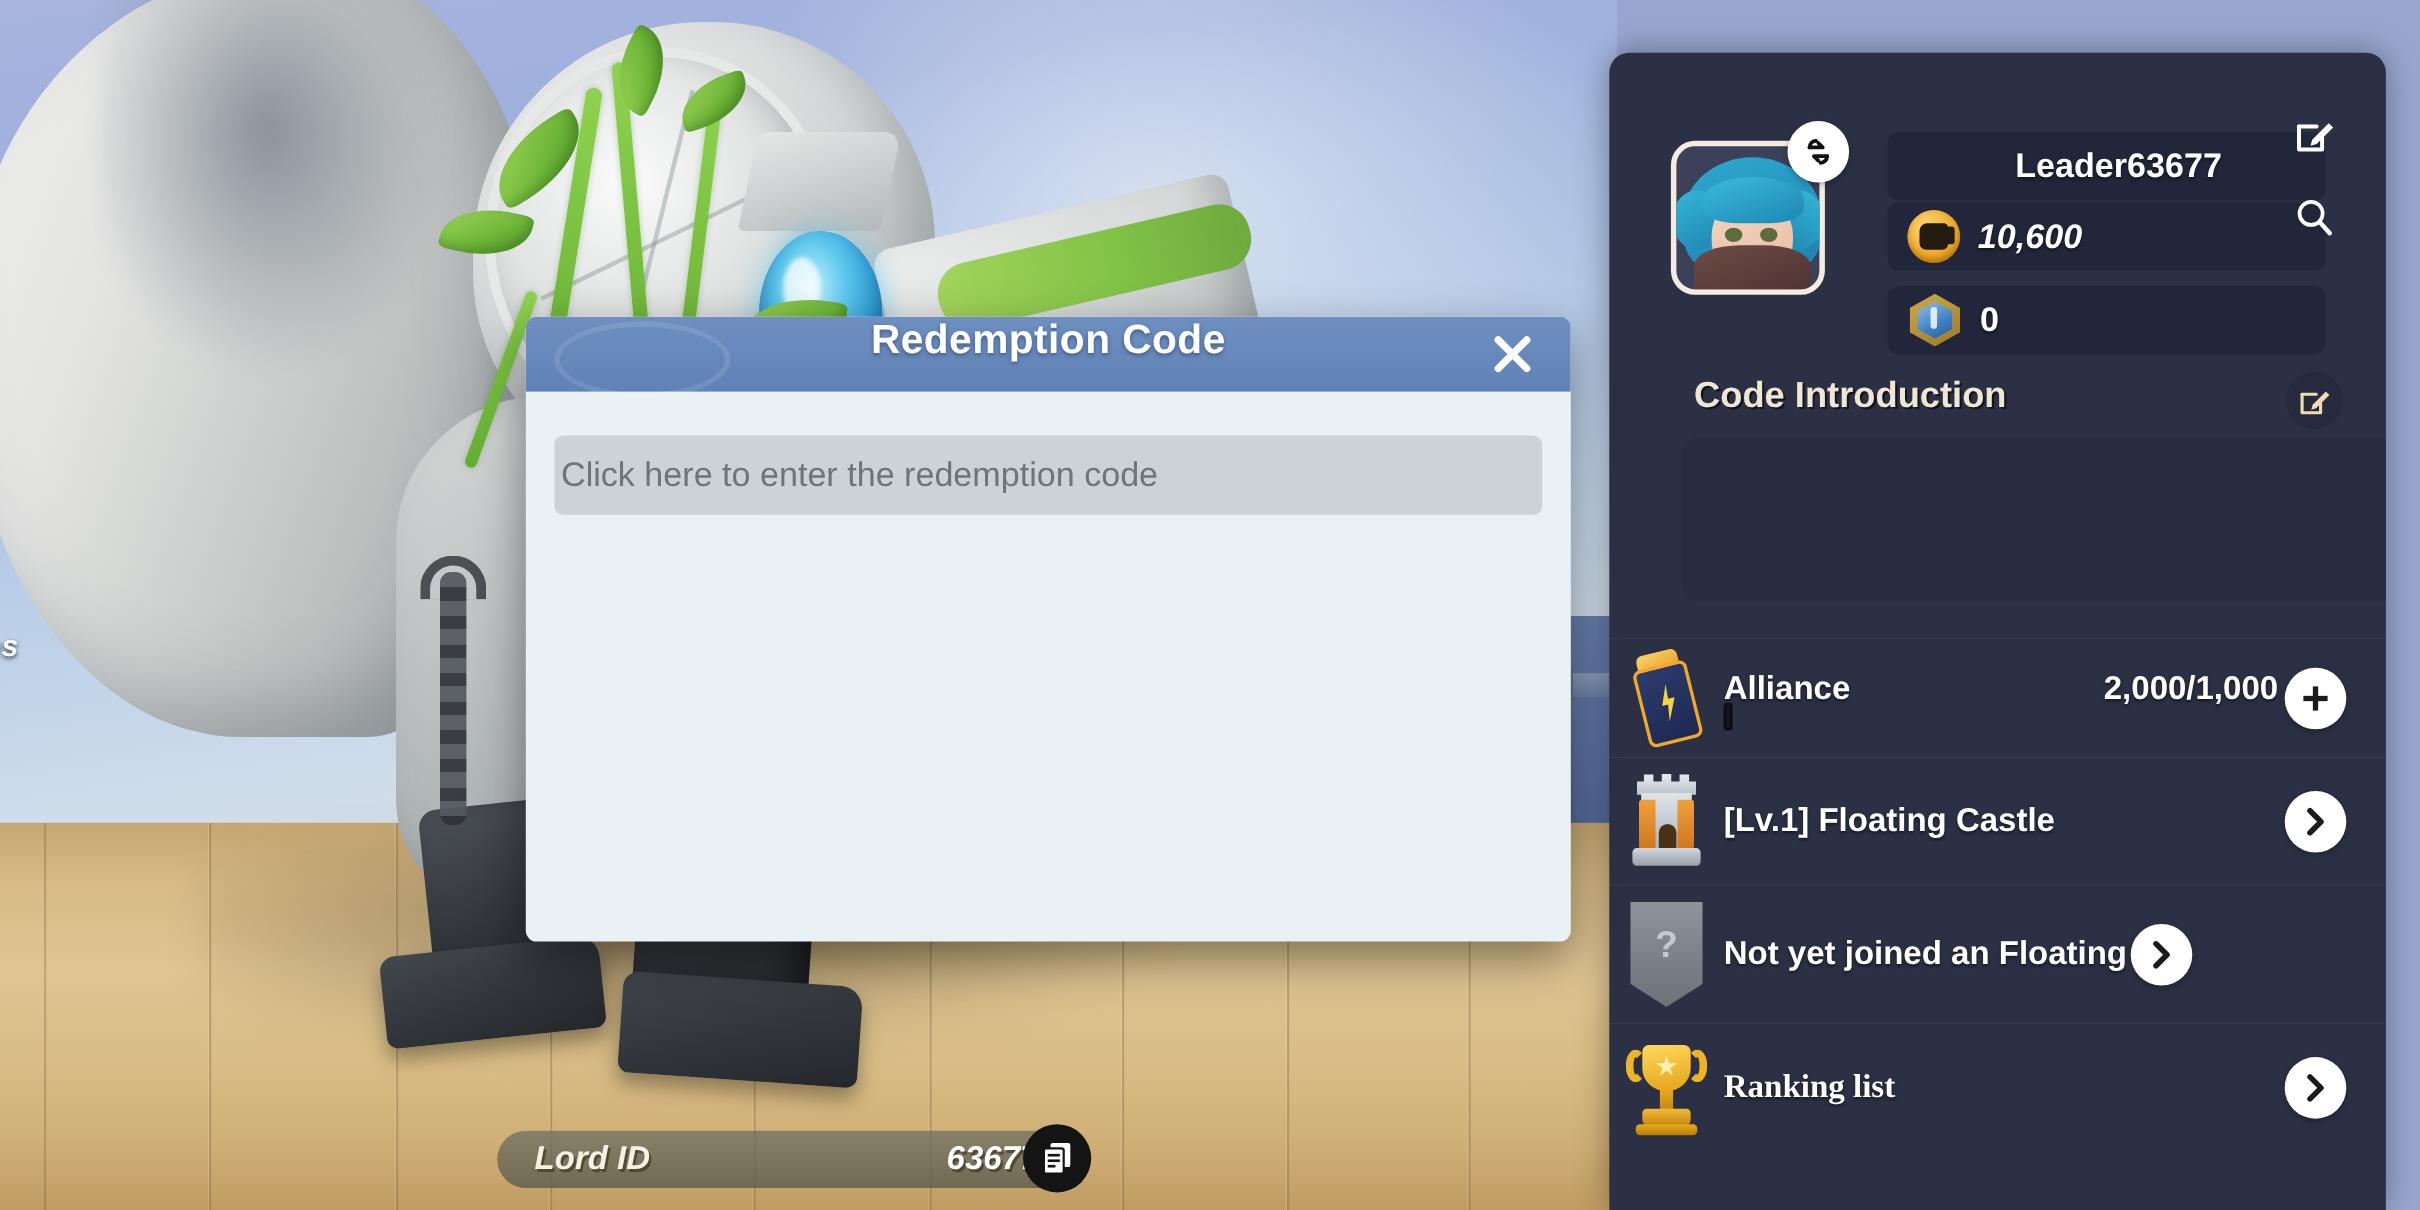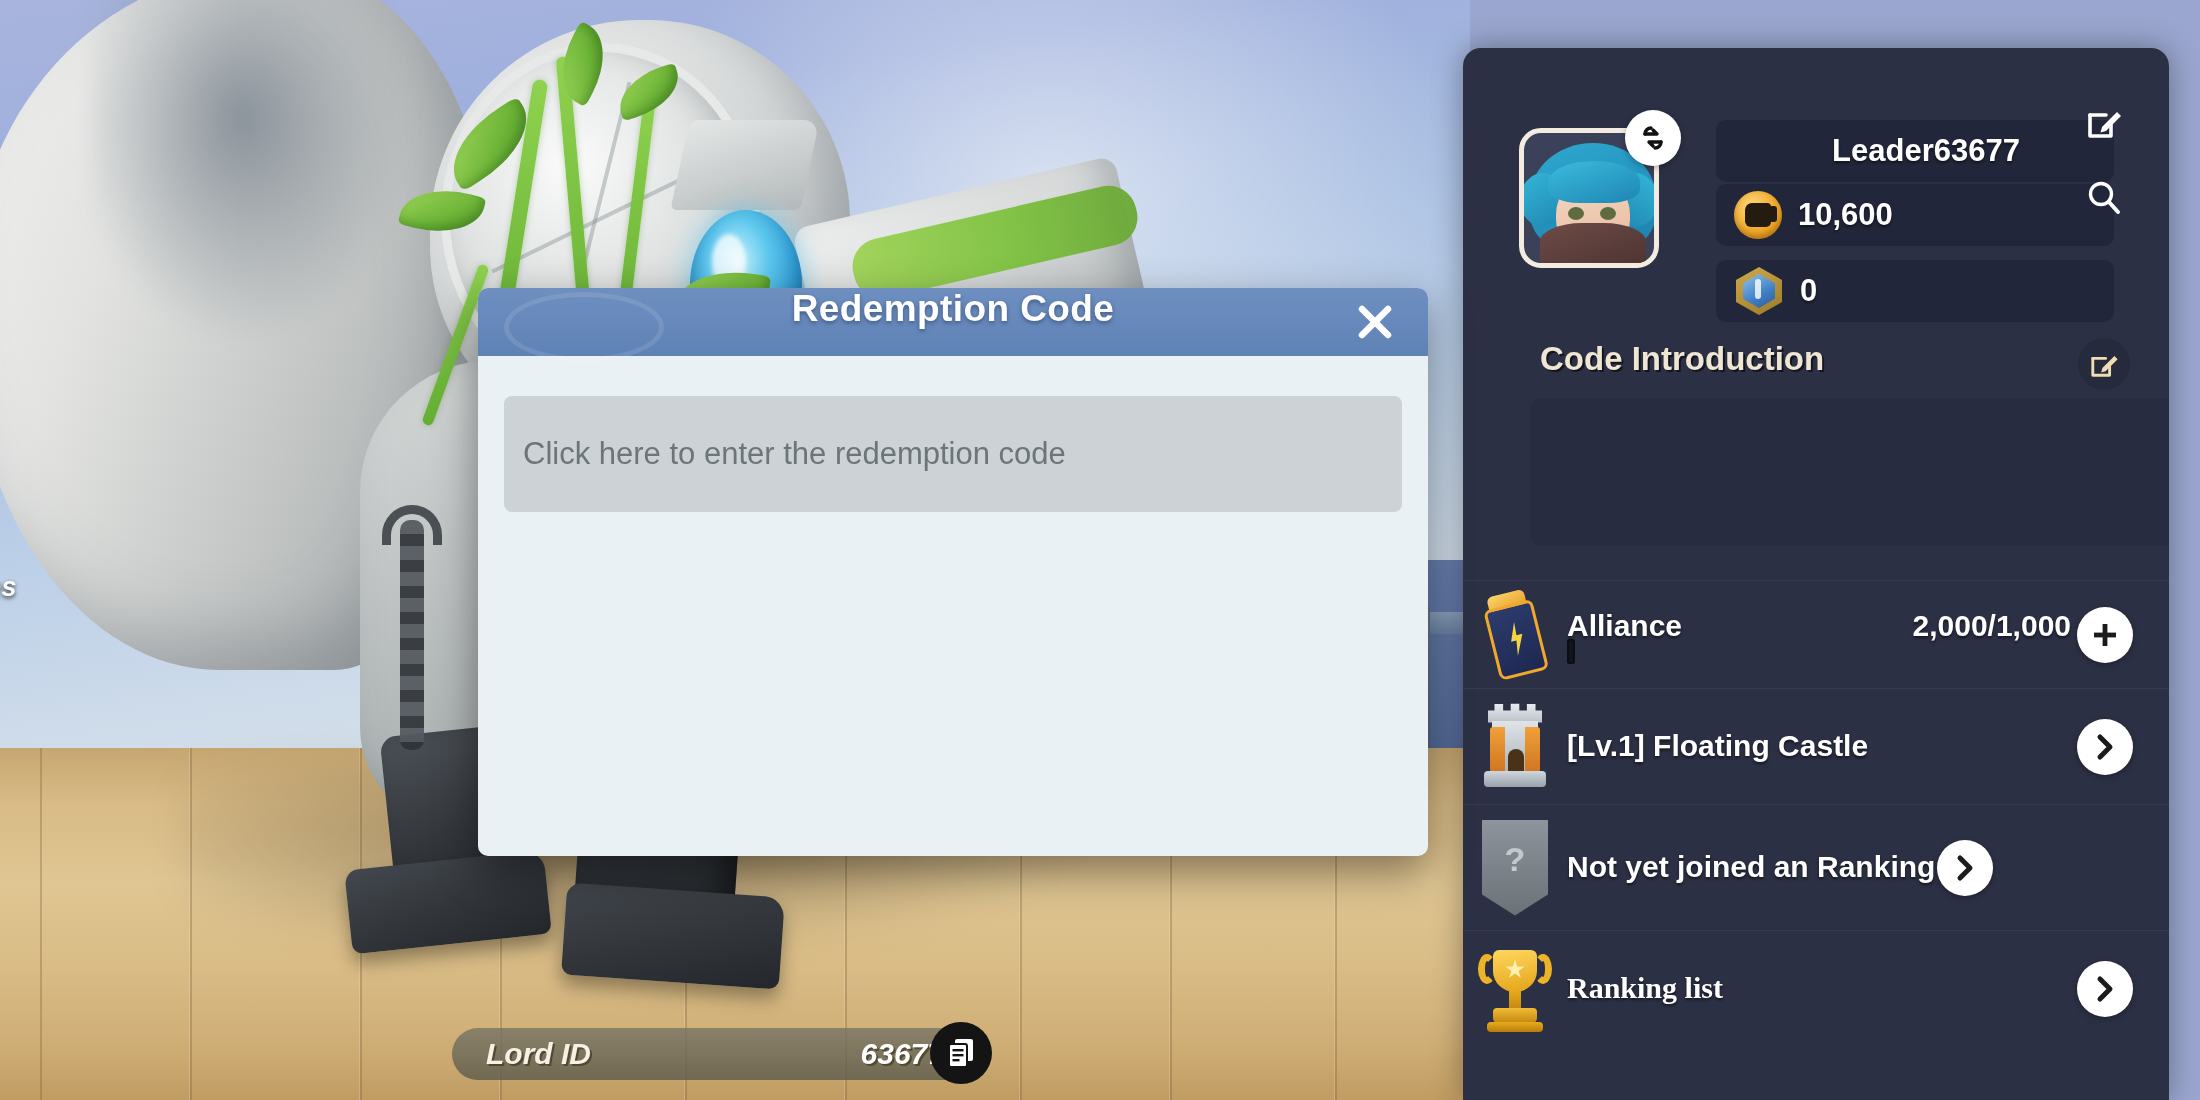--- a/index.html
+++ b/index.html
@@ -434,23 +434,23 @@
   }
   #dialog-title {
     font-size:37px; font-weight:bold; color:#ffffff; letter-spacing:.4px;
     text-shadow:0 2px 4px rgba(30,50,85,.55);
   }
   #dialog-close {
     position:absolute; right:26px; top:50%; transform:translateY(-50%);
     width:54px; height:54px; display:flex; align-items:center; justify-content:center;
   }
   #code-input {
-    position:absolute; left:26px; top:108px; width:898px; height:116px;
+    position:absolute; left:26px; top:108px; width:898px; height:72px;
     background:#ccd2d5; border:none; border-radius:8px;
-    padding:0 19px; font-size:31px; color:#3d4448;
+    padding:0 6px; font-size:31px; color:#3d4448;
     font-family:"Liberation Sans", sans-serif;
   }
   #code-input::placeholder { color:#6d757a; }
   #ok-button {
     position:absolute; left:200px; top:418px; width:550px; height:78px;
     background:linear-gradient(180deg,#fcd98f,#f8cd72);
     border:none; cursor:pointer;
     font-size:34px; font-weight:bold; color:#1d1b14;
     font-family:"Liberation Sans", sans-serif;
     clip-path:polygon(14px 0,calc(100% - 14px) 0,100% 14px,100% calc(100% - 14px),calc(100% - 14px) 100%,14px 100%,0 calc(100% - 14px),0 14px);
@@ -547,21 +547,21 @@
   </svg>
 </div>
 
 <div id="sidebar">
 
   <div class="prof-row" style="top:72px; width:398px;justify-content:center;">
     <span class="pr-text" style="margin-left:22px;">Leader63677</span>
   </div>
   <div class="sb-icon-btn" style="left:2078px; top:-48px;"></div>
 
-  <div class="prof-row" style="top:136px; width:398px;">
+  <div class="prof-row" style="top:136px; width:398px;font-style:italic;">
     <span class="coin" style="margin-left:18px;">
       <span class="coin-fist"></span>
     </span>
     <span class="pr-text" style="margin-left:16px;">10,600</span>
   </div>
 
   <div class="prof-row" style="top:212px; width:398px;">
     <span class="gem" style="margin-left:20px;">
       <span class="gem-inner"></span>
     </span>
@@ -614,21 +614,21 @@
     </span>
   </div>
 
   <div class="sb-list-item" style="top:756px; height:126px;">
     <span class="sb-item-icon">
       <span class="banner">
           <span class="ban-body"></span>
           <span class="ban-q">?</span>
         </span>
     </span>
-    <span class="sb-item-label" style="max-width:370px;">Not yet joined an Ranking</span>
+    <span class="sb-item-label" style="max-width:370px;">Not yet joined an Floating</span>
     <span class="circle-btn">
       <svg width="26" height="30" viewBox="0 0 26 30">
         <polyline points="8,5 18,15 8,25" fill="none" stroke="#1b1b1b" stroke-width="5" stroke-linecap="round" stroke-linejoin="round"></polyline>
       </svg>
     </span>
   </div>
 
   <div class="sb-list-item" style="top:882px; height:116px;font-family:Liberation Serif, serif;">
     <span class="sb-item-icon">
       <span class="trophy">

